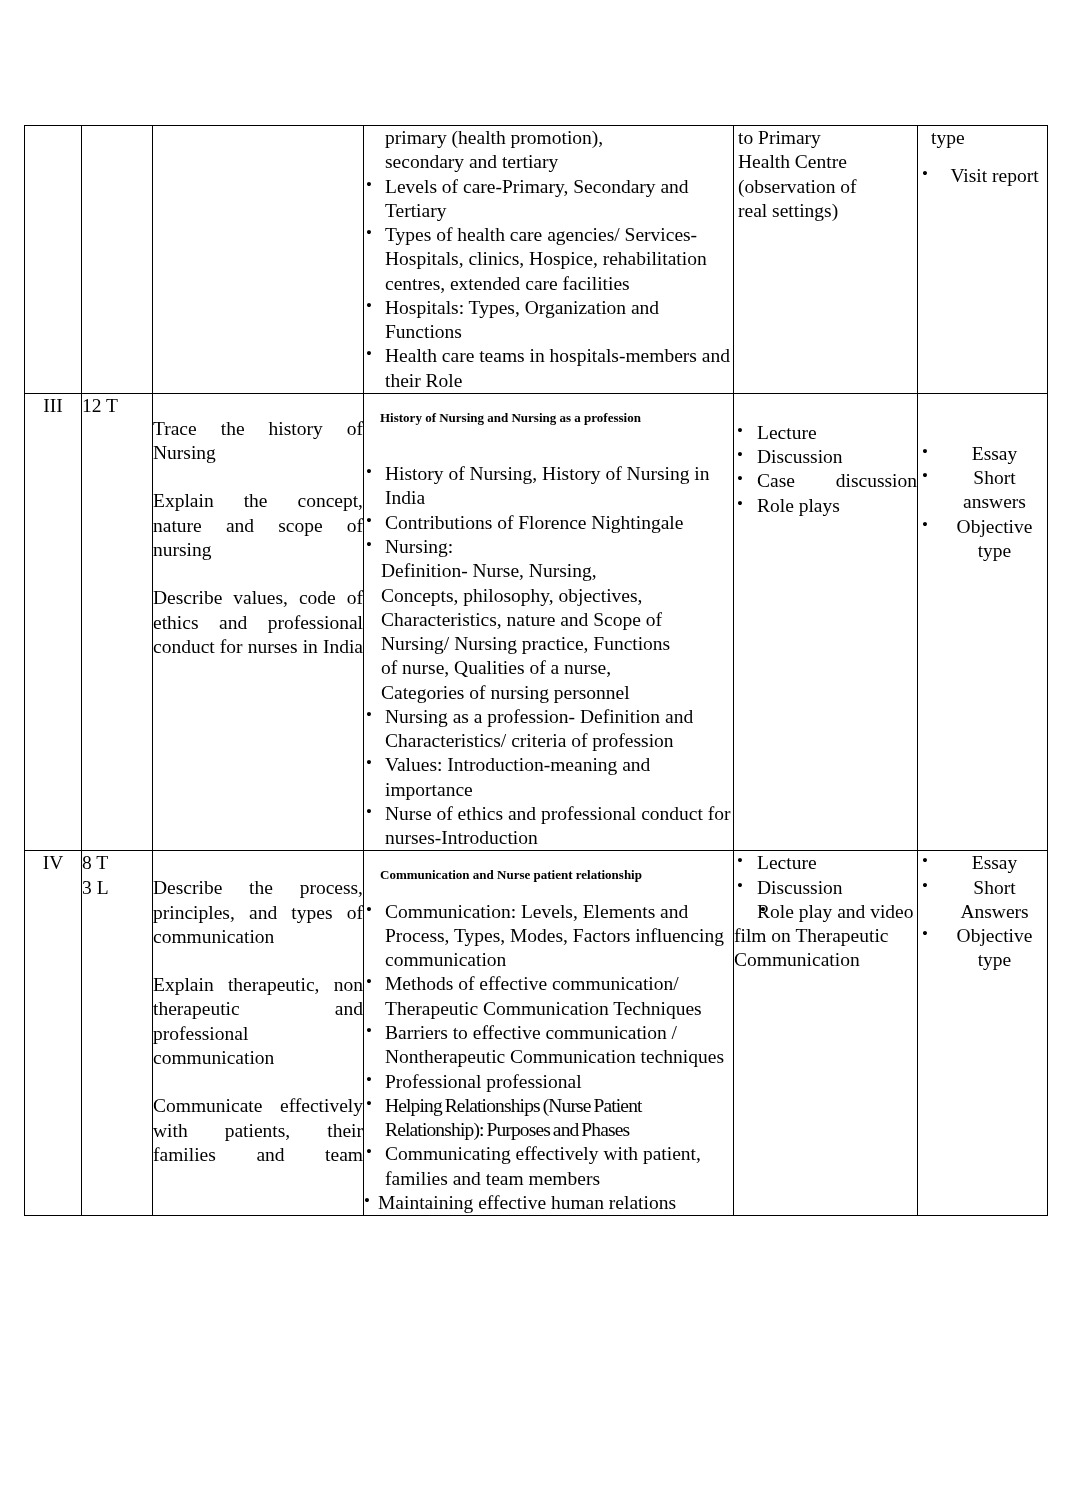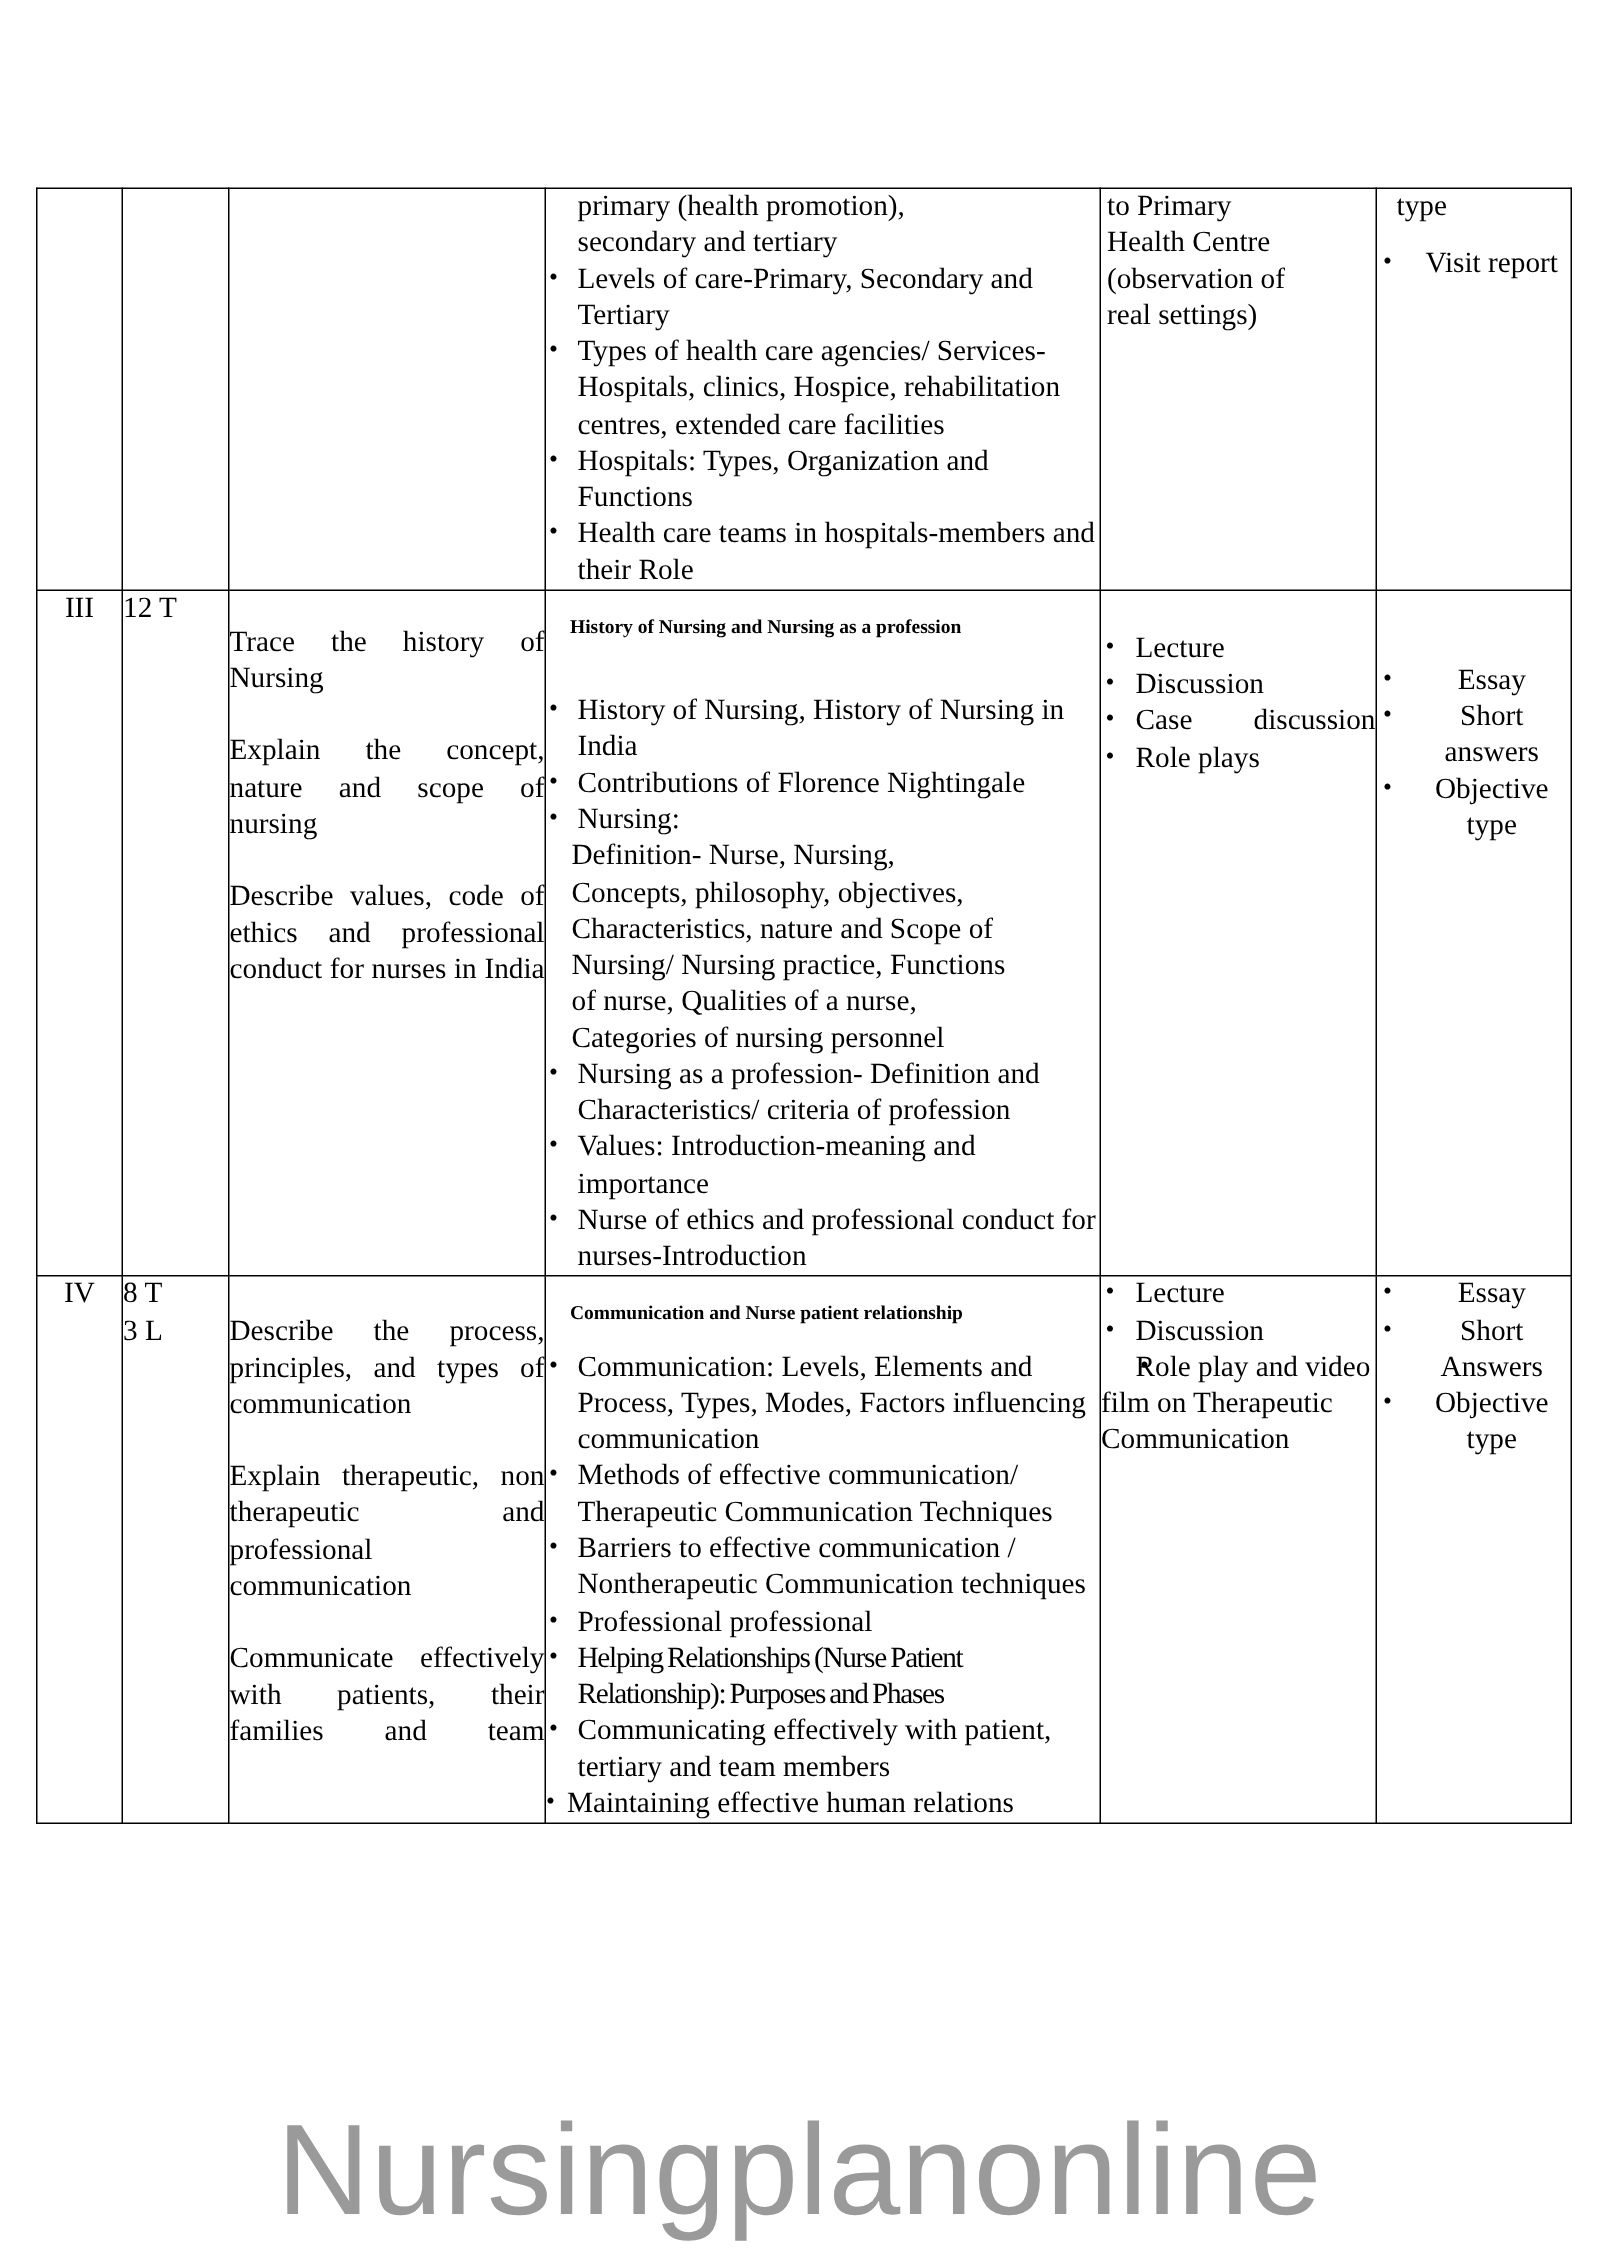--- a/index.html
+++ b/index.html
@@ -301,21 +301,21 @@
         </td>
 
         <td class="content-cell">
           <div class="content-title">Communication and Nurse patient relationship</div>
           <ul class="bl">
             <li>Communication: Levels, Elements and Process, Types, Modes, Factors influencing communication</li>
             <li>Methods of effective communication/ Therapeutic Communication Techniques</li>
             <li>Barriers to effective communication / Nontherapeutic Communication techniques</li>
             <li>Professional professional</li>
             <li class="condensed">Helping Relationships (Nurse Patient Relationship): Purposes and Phases</li>
-            <li>Communicating effectively with patient, tertiary and team members</li>
+            <li>Communicating effectively with patient, families and team members</li>
             <li class="tight-bullet">Maintaining effective human relations</li>
           </ul>
         </td>
 
         <td class="method-cell">
           <ul class="bl">
             <li>Lecture</li>
             <li>Discussion</li>
             <li class="noindent-wrap" style="padding-left:0;text-indent:23px">Role play and video film on Therapeutic Communication</li>
           </ul>
@@ -326,15 +326,14 @@
             <li>Essay</li>
             <li>Short Answers</li>
             <li>Objective type</li>
           </ul>
         </td>
       </tr>
 
     </tbody>
   </table>
 
-  <div class="watermark">Nursingplanonline</div>
 
 </div>
 
 </body></html>

